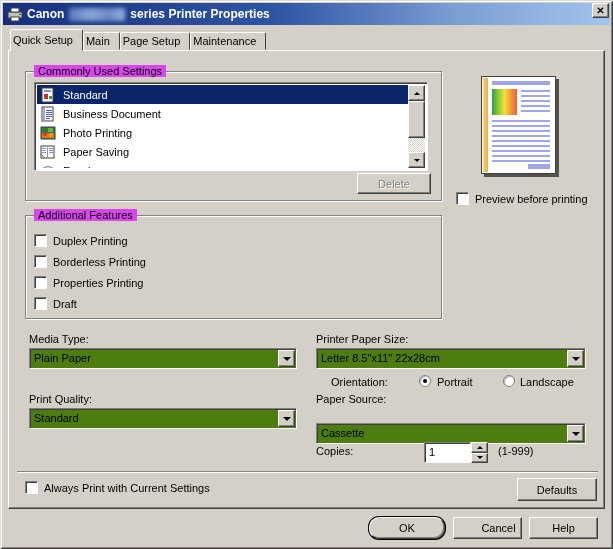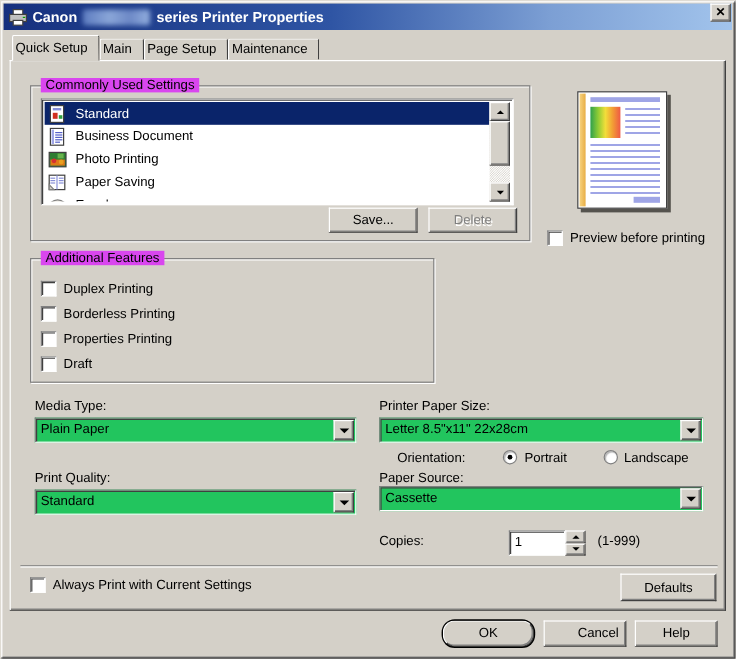--- a/index.html
+++ b/index.html
@@ -70,21 +70,21 @@
   }
   .radio {
     position:absolute; width:12px; height:12px; border-radius:50%; background:#FFFFFF;
     border:1px solid #808080; box-shadow: inset 1px 1px 1px #40404066;
   }
   .radio .dot { position:absolute; left:3px; top:3px; width:4px; height:4px; border-radius:50%; background:#000; }
   .lbl { position:absolute; white-space:nowrap; }
 
   .combo { position:absolute; height:21px; }
   .combo .field {
-    position:absolute; inset:0; background:#22c55e;
+    position:absolute; inset:0; background:#4d7c0f;
     border:1px solid; border-color:#808080 #FFFFFF #FFFFFF #808080;
     box-shadow: inset 1px 1px 0 #404040;
     padding:3px 20px 0 4px; white-space:nowrap; overflow:hidden;
   }
   .combo .arrow-btn {
     position:absolute; right:2px; top:2px; bottom:2px; width:17px; background:#D4D0C8;
     border:1px solid; border-color:#FFFFFF #404040 #404040 #FFFFFF;
     box-shadow: inset -1px -1px 0 #808080;
     display:flex; align-items:center; justify-content:center;
   }
@@ -231,36 +231,35 @@
             <div class="tri-up sm"></div>
           </div>
         <div class="sb-track"></div>
         <div class="sb-thumb"></div>
         <div class="sb-btn" style="bottom:0; top:auto;">
             <div class="tri-down sm"></div>
           </div>
       </div>
     </div>
 
-    <div class="btn" style="left:265px; top:122px; width:74px; height:21px;">Save...</div>
     <div class="btn disabled" style="left:348px; top:122px; width:74px; height:21px;">Delete</div>
 
     <div class="preview-page">
       <div class="pv-strip"></div>
       <div class="pv-header"></div>
       <div class="pv-photo"></div>
       <div class="pv-lines-sm"></div>
       <div class="pv-lines"></div>
       <div class="pv-sig"></div>
     </div>
 
     <div class="checkbox" style="left:447px; top:141px;"></div>
     <span class="lbl" style="left:466px; top:142px;">Preview before printing</span>
 
-    <div class="groupbox" style="left:16px; top:164px; width:337px; height:104px;">
+    <div class="groupbox" style="left:16px; top:164px; width:417px; height:104px;">
       <span class="legend">Additional Features</span>
     </div>
     <div class="checkbox" style="left:25px; top:183px;"></div>
     <span class="lbl" style="left:44px; top:184px;">Duplex Printing</span>
     <div class="checkbox" style="left:25px; top:204px;"></div>
     <span class="lbl" style="left:44px; top:205px;">Borderless Printing</span>
     <div class="checkbox" style="left:25px; top:225px;"></div>
     <span class="lbl" style="left:44px; top:226px;">Properties Printing</span>
     <div class="checkbox" style="left:25px; top:246px;"></div>
     <span class="lbl" style="left:44px; top:247px;">Draft</span>
@@ -291,21 +290,21 @@
 
     <span class="lbl" style="left:322px; top:325px;">Orientation:</span>
     <div class="radio" style="left:410px; top:324px;">
         <div class="dot"></div>
       </div>
     <span class="lbl" style="left:428px; top:325px;">Portrait</span>
     <div class="radio" style="left:494px; top:324px;"></div>
     <span class="lbl" style="left:511px; top:325px;">Landscape</span>
 
     <span class="lbl" style="left:307px; top:342px;">Paper Source:</span>
-    <div class="combo" style="left:307px; top:354px; width:270px;padding-left:47px;">
+    <div class="combo" style="left:307px; top:372px; width:270px;padding-left:47px;">
       <div class="field">Cassette</div>
       <div class="arrow-btn">
           <div class="tri-down"></div>
         </div>
     </div>
 
     <span class="lbl" style="left:307px; top:394px;">Copies:</span>
     <div class="spinner" style="left:415px; top:391px;">
       <div class="sp-field">1</div>
       <div class="sp-btns">

